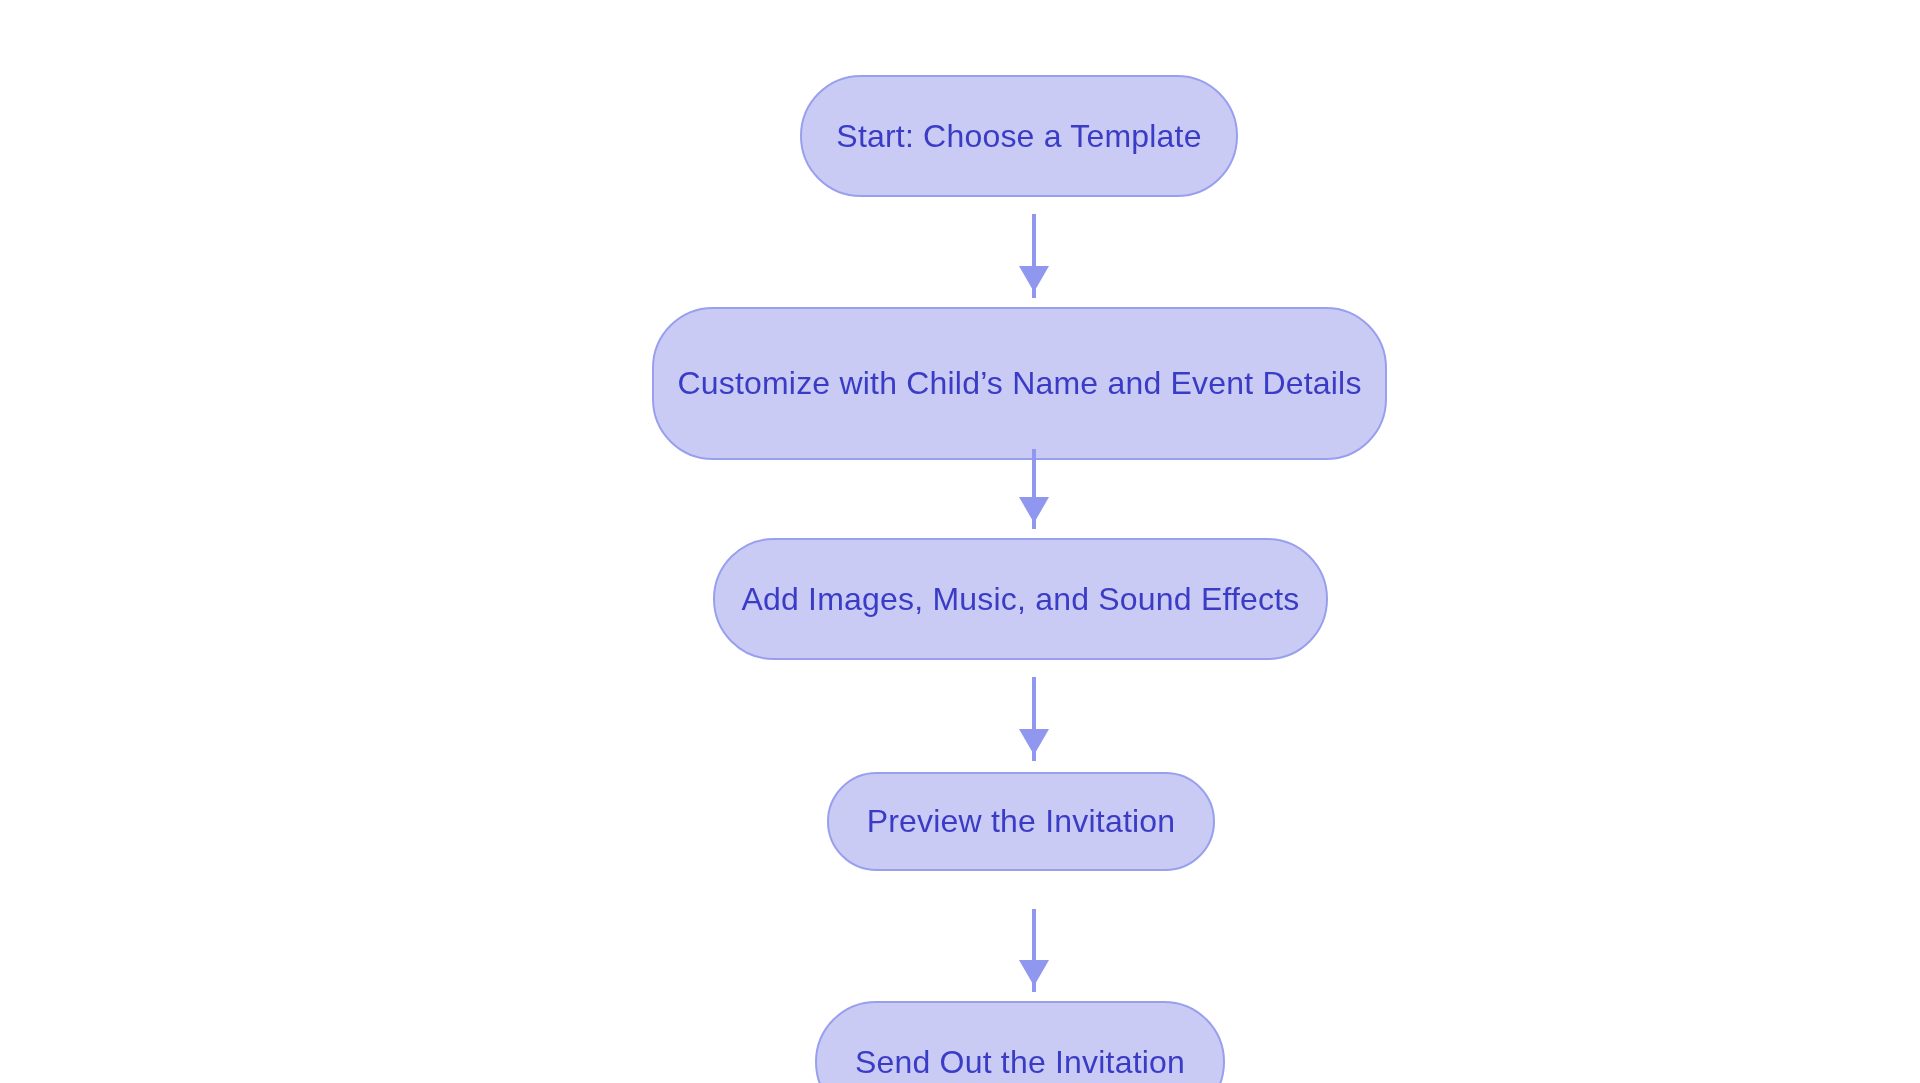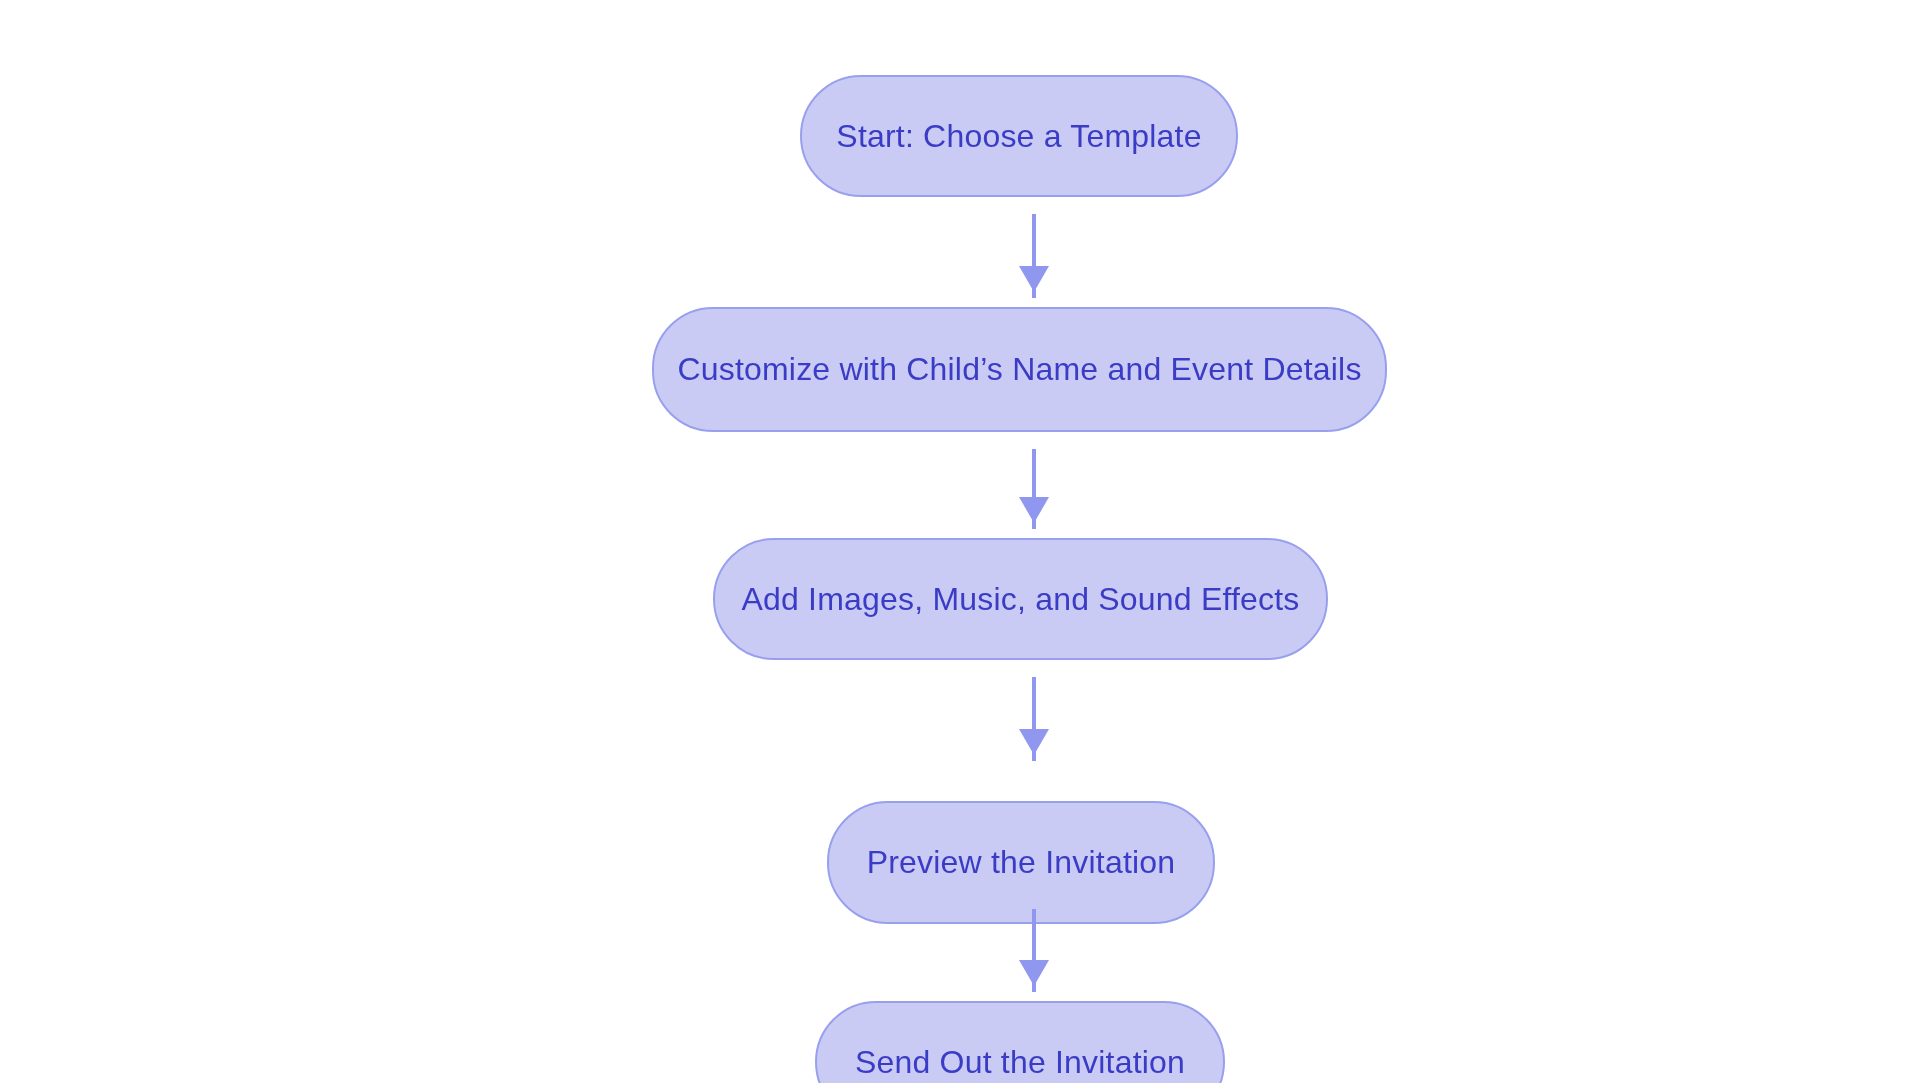--- a/index.html
+++ b/index.html
@@ -31,23 +31,23 @@
     border-radius:61px;
   }
   .node-label{
     color:var(--text);
     font-size:32px;
     letter-spacing:0.2px;
     white-space:nowrap;
     text-align:center;
   }
   .n1{left:740px;top:15px;width:438px;height:122px;}
-  .n2{left:592px;top:247px;width:735px;height:125px;}
+  .n2{left:592px;top:247px;width:735px;height:153px;}
   .n3{left:653px;top:478px;width:615px;height:122px;align-items:center;}
-  .n4{left:767px;top:741px;width:388px;height:123px;}
+  .n4{left:767px;top:712px;width:388px;height:99px;}
   .n5{left:755px;top:941px;width:410px;height:122px;}
 
   .arrow{
     position:absolute;
     left:944px;
     width:30px;
   }
   .a1{top:139px;height:108px;}
   .a2{top:374px;height:104px;}
   .a3{top:602px;height:108px;}

